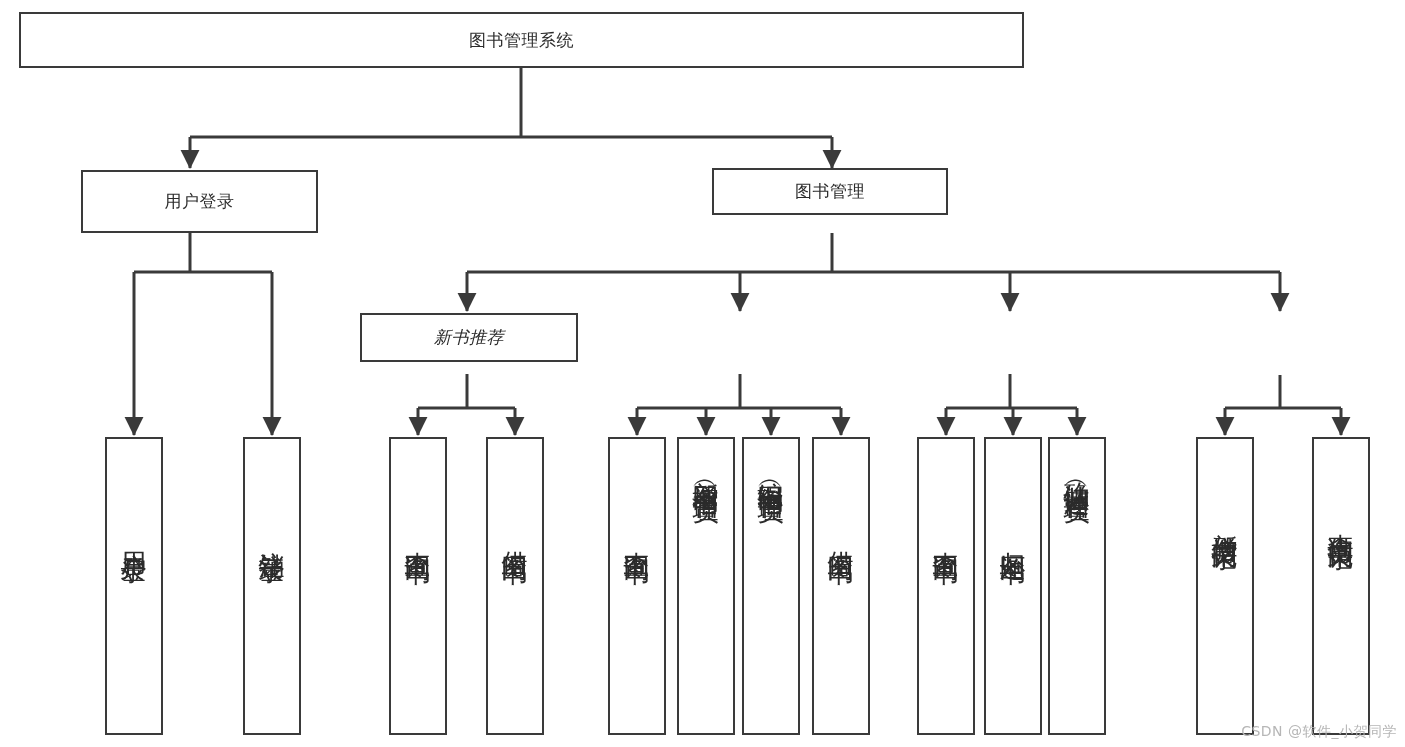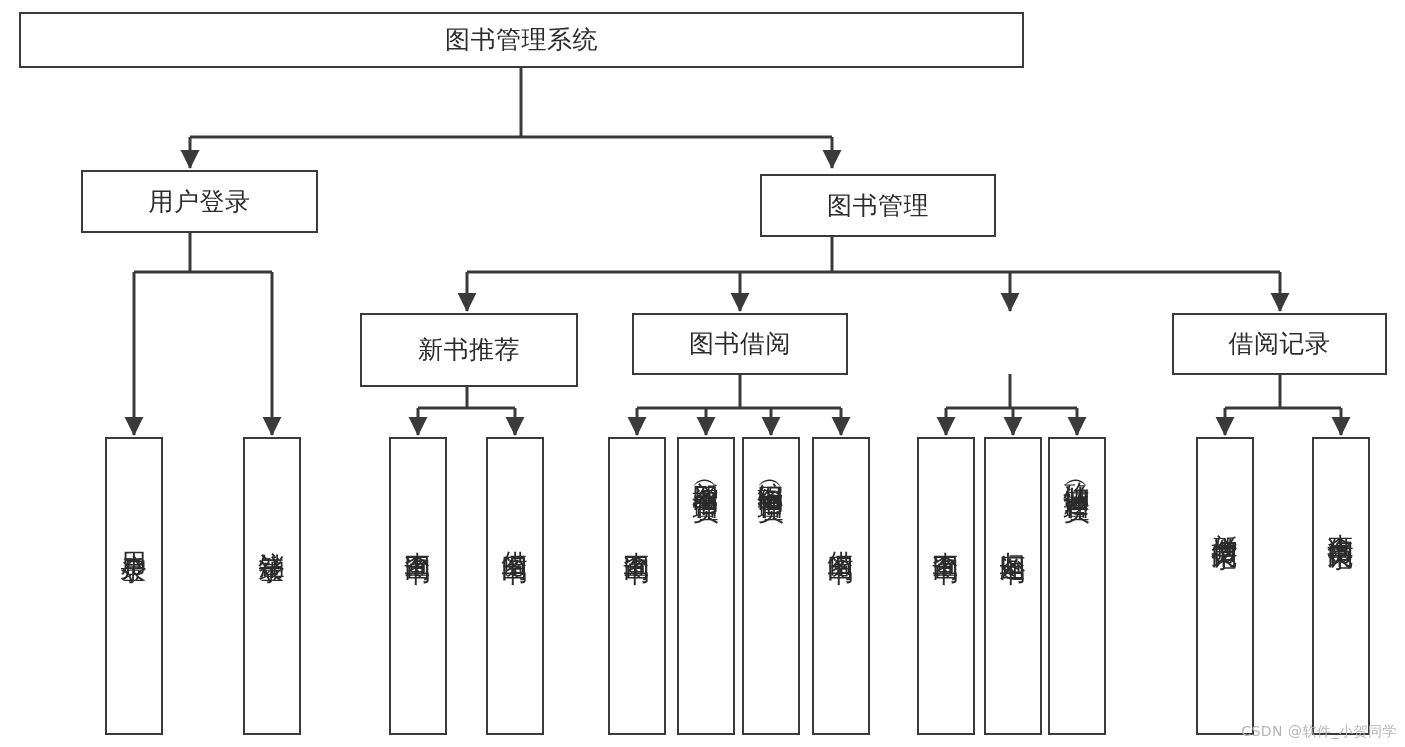--- a/index.html
+++ b/index.html
@@ -39,21 +39,21 @@
   }
   .node-label {
     display: block;
     white-space: pre;
     line-height: 1.18;
     letter-spacing: 0.5px;
   }
   
   .node.horiz .node-label {
     writing-mode: horizontal-tb;
-    font-size: 25px;
+    font-size: 17px;
   }
   
   .node.vert {
     align-items: flex-start;
     justify-content: center;
     padding-top: 14px;
   }
   .node.vert .node-label {
     writing-mode: vertical-rl;
     text-orientation: upright;
@@ -137,36 +137,30 @@
   </svg>
 
   <div class="node horiz" style="left:19px; top:12px; width:1005px; height:56px;">
     <span class="node-label">图书管理系统</span>
   </div>
 
   <div class="node horiz" style="left:81px; top:170px; width:237px; height:63px;">
     <span class="node-label">用户登录</span>
   </div>
 
-  <div class="node horiz" style="left:712px; top:174px; width:236px; height:63px;margin-left:48px;">
+  <div class="node horiz" style="left:712px; top:168px; width:236px; height:47px;">
     <span class="node-label">图书管理</span>
   </div>
 
-  <div class="node horiz" style="left:360px; top:313px; width:218px; height:74px;">
+  <div class="node horiz" style="left:360px; top:313px; width:218px; height:49px;font-style:italic;">
     <span class="node-label">新书推荐</span>
   </div>
 
-  <div class="node horiz" style="left:632px; top:313px; width:216px; height:62px;">
-    <span class="node-label">图书借阅</span>
-  </div>
-
-
-  <div class="node horiz" style="left:1172px; top:313px; width:215px; height:62px;">
-    <span class="node-label">借阅记录</span>
-  </div>
+
+
 
   <div class="node vert mid" style="left:105px; top:437px; width:58px; height:298px;">
     <span class="node-label">用户登录</span>
   </div>
 
   <div class="node vert mid" style="left:243px; top:437px; width:58px; height:298px;">
     <span class="node-label">注销登录</span>
   </div>
 
   <div class="node vert mid" style="left:389px; top:437px; width:58px; height:298px;">

